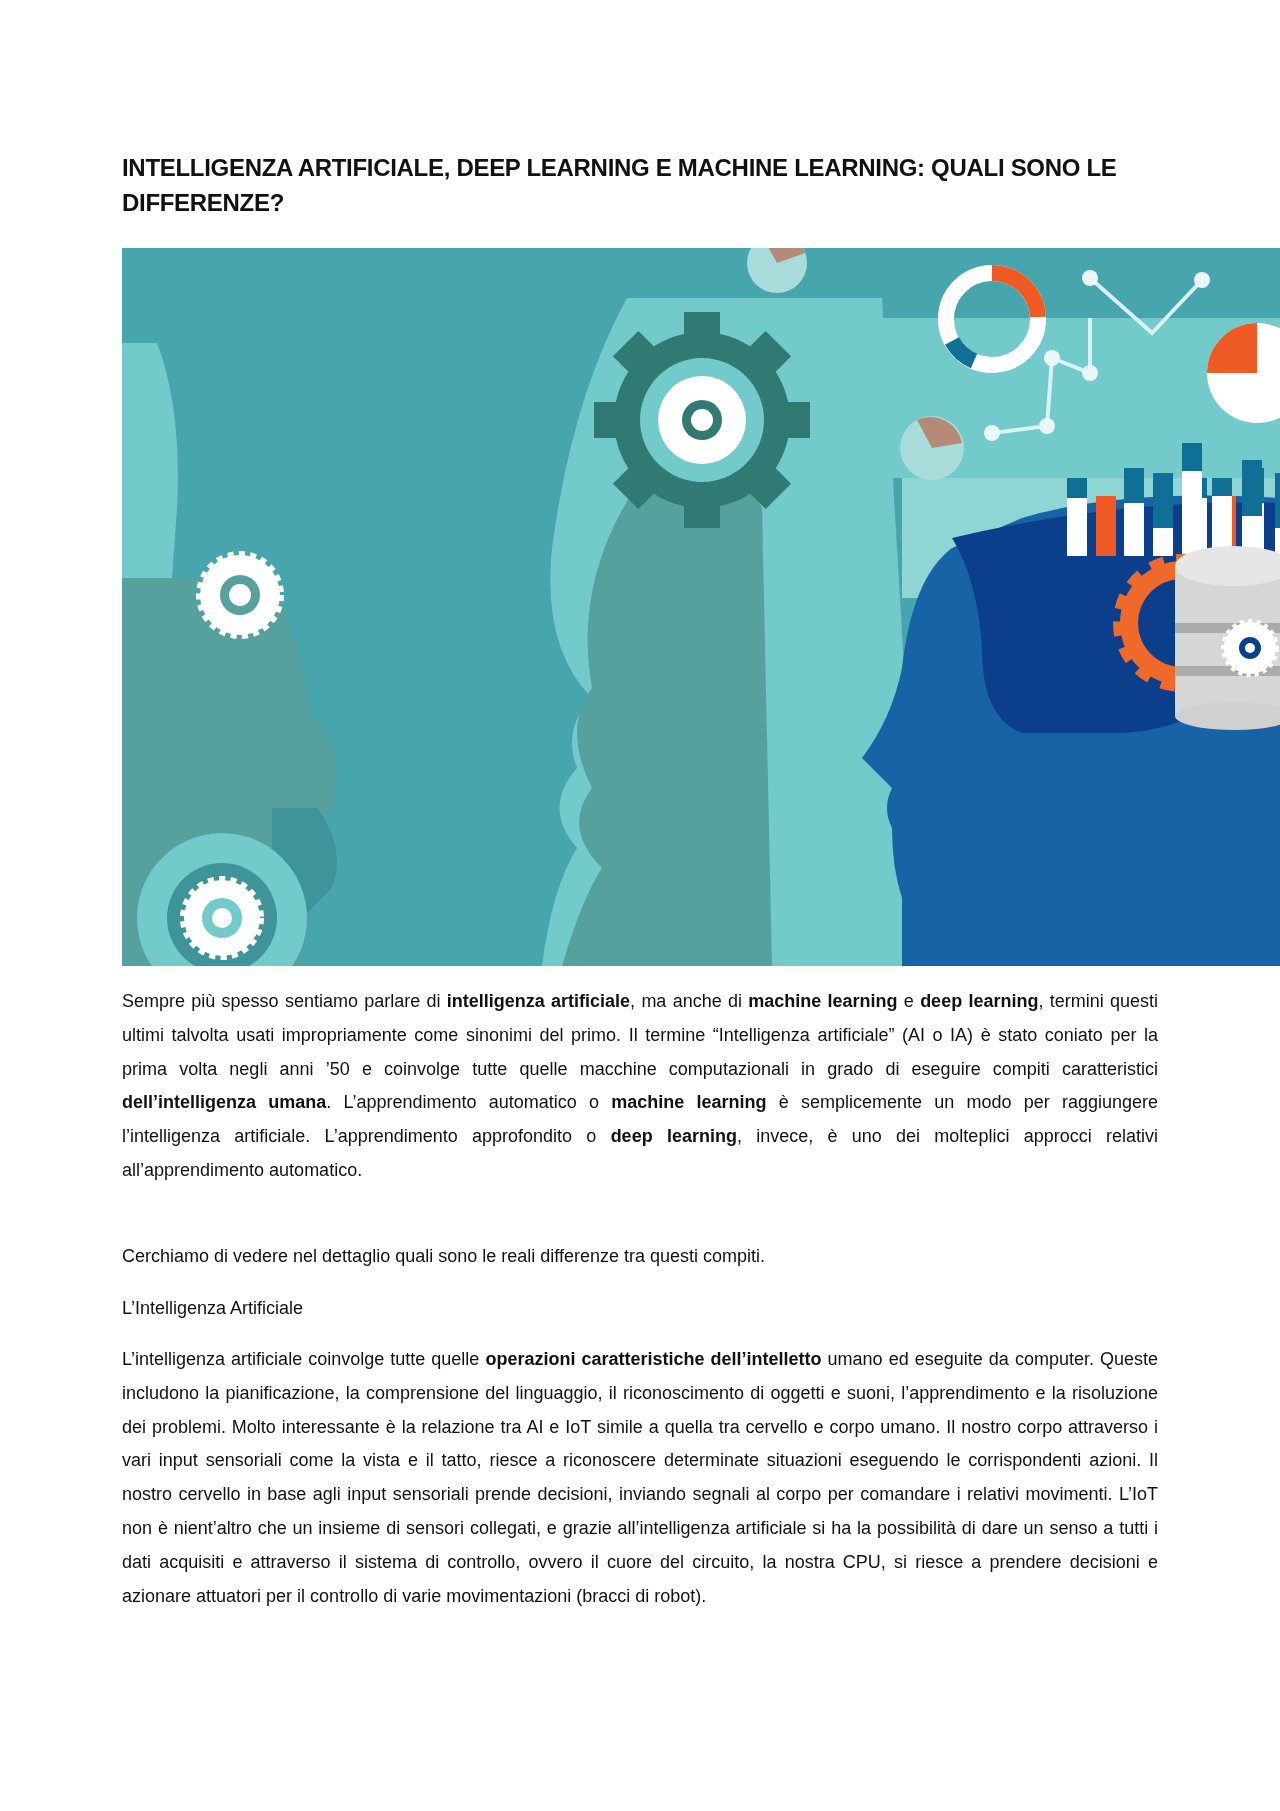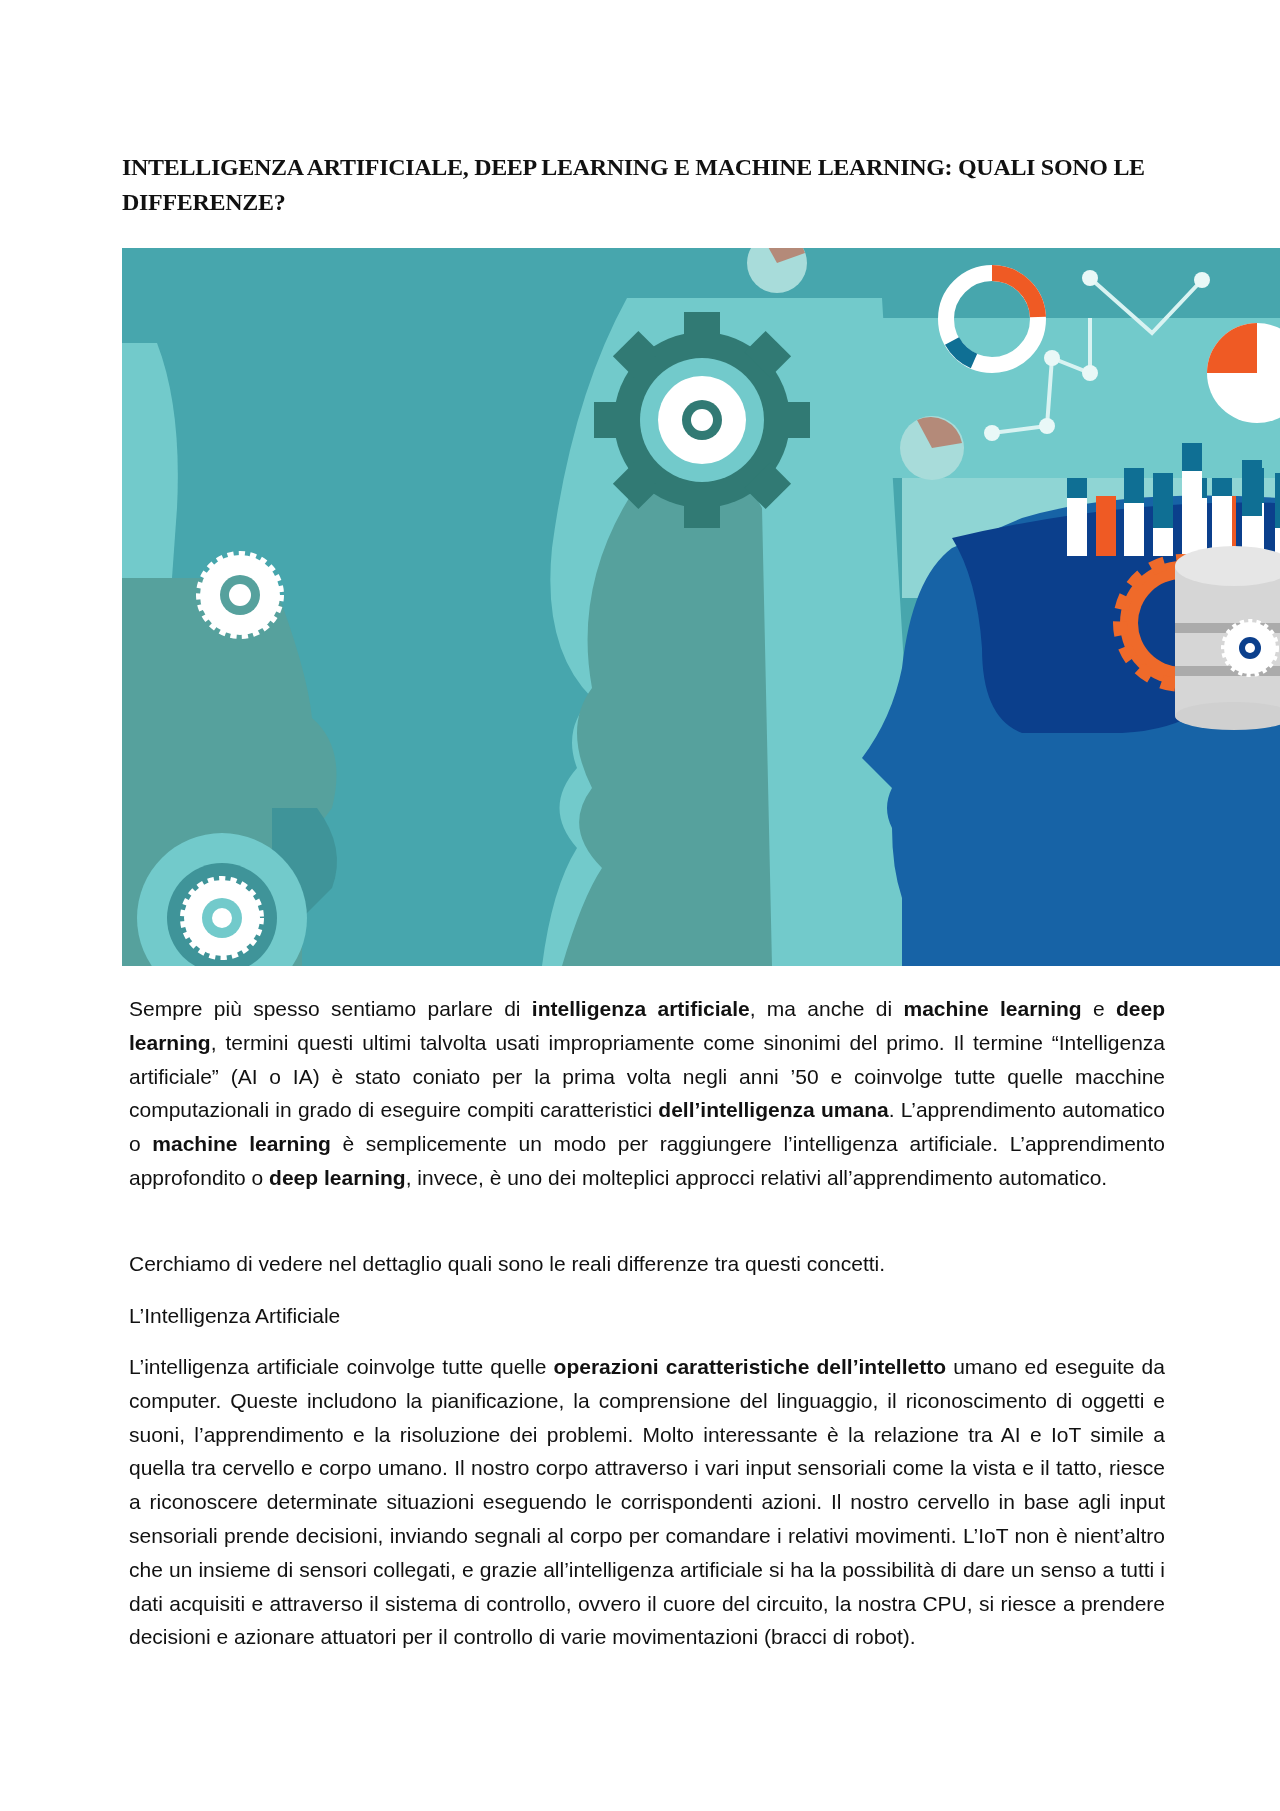--- a/index.html
+++ b/index.html
@@ -4,30 +4,29 @@
 <style>
   html, body { margin: 0; padding: 0; background: #ffffff; }
   body {
     width: 1280px; height: 1811px; position: relative; overflow: hidden;
     font-family: "Liberation Sans", sans-serif; color: #111111;
   }
   .page-title {
     position: absolute; left: 122px; top: 150px; width: 1040px;
     font-size: 24px; font-weight: bold; line-height: 35px; letter-spacing: -0.3px;
     margin: 0;
-    font-family: Liberation Serif, serif;
   }
   .hero {
     position: absolute; left: 122px; top: 248px; width: 1158px; height: 718px;
     overflow: hidden; background: #47a6ad;
   }
   .hero svg { display: block; width: 100%; height: 100%; }
   .body-text {
     position: absolute; left: 122px; width: 1036px;
-    font-size: 21px; line-height: 33.8px; text-align: justify; margin: 7px;
+    font-size: 18px; line-height: 33.8px; text-align: justify; margin: 0;
   }
   .body-text b { font-weight: bold; }
   #p1 { top: 985px; }
   #p2 { top: 1240px; }
   #h2 { top: 1292px; font-weight: normal; }
   #p3 { top: 1343px; }
 </style>
 </head>
 <body>
 
@@ -151,17 +150,17 @@
     <g transform="translate(1128,400)">
       <circle r="26" fill="#ffffff" stroke="#ffffff" stroke-width="6" stroke-dasharray="4 4"></circle>
       <circle r="11" fill="#0b3f8c"></circle>
       <circle r="5" fill="#ffffff"></circle>
     </g>
   </svg>
 </div>
 
 <p class="body-text" id="p1"><span>Sempre più spesso sentiamo parlare di </span><b>intelligenza artificiale</b><span>, ma anche di </span><b>machine learning</b><span> e </span><b>deep learning</b><span>, termini questi ultimi talvolta usati impropriamente come sinonimi del primo. Il termine “Intelligenza artificiale” (AI o IA) è stato coniato per la prima volta negli anni ’50 e coinvolge tutte quelle macchine computazionali in grado di eseguire compiti caratteristici </span><b>dell’intelligenza umana</b><span>. L’apprendimento automatico o </span><b>machine learning</b><span> è semplicemente un modo per raggiungere l’intelligenza artificiale. L’apprendimento approfondito o </span><b>deep learning</b><span>, invece, è uno dei molteplici approcci relativi all’apprendimento automatico.</span></p>
 
-<p class="body-text" id="p2"><span>Cerchiamo di vedere nel dettaglio quali sono le reali differenze tra questi concetti.</span></p>
+<p class="body-text" id="p2"><span>Cerchiamo di vedere nel dettaglio quali sono le reali differenze tra questi compiti.</span></p>
 
 <h2 class="body-text" id="h2">L’Intelligenza Artificiale</h2>
 
 <p class="body-text" id="p3"><span>L’intelligenza artificiale coinvolge tutte quelle </span><b>operazioni caratteristiche dell’intelletto</b><span> umano ed eseguite da computer. Queste includono la pianificazione, la comprensione del linguaggio, il riconoscimento di oggetti e suoni, l’apprendimento e la risoluzione dei problemi. Molto interessante è la relazione tra AI e IoT simile a quella tra cervello e corpo umano. Il nostro corpo attraverso i vari input sensoriali come la vista e il tatto, riesce a riconoscere determinate situazioni eseguendo le corrispondenti azioni. Il nostro cervello in base agli input sensoriali prende decisioni, inviando segnali al corpo per comandare i relativi movimenti. L’IoT non è nient’altro che un insieme di sensori collegati, e grazie all’intelligenza artificiale si ha la possibilità di dare un senso a tutti i dati acquisiti e attraverso il sistema di controllo, ovvero il cuore del circuito, la nostra CPU, si riesce a prendere decisioni e azionare attuatori per il controllo di varie movimentazioni (bracci di robot).</span></p>
 
 </body></html>

